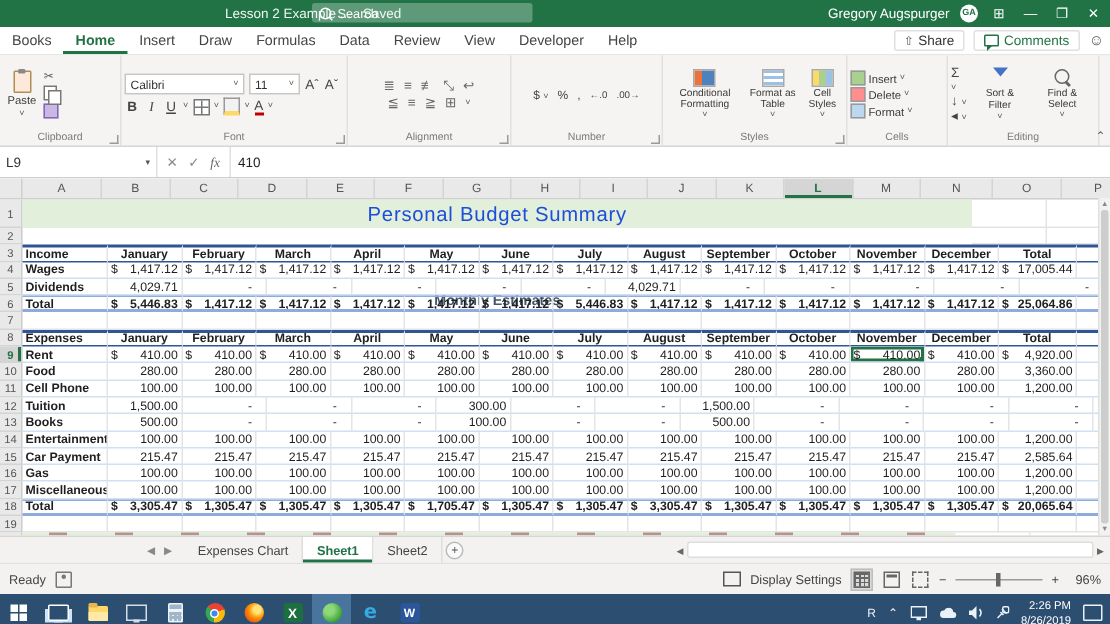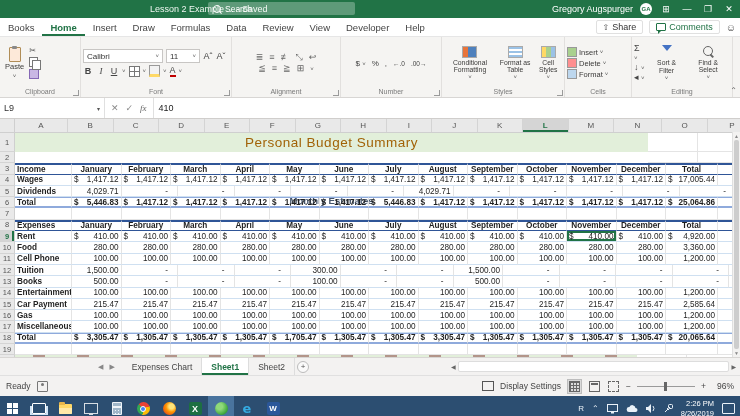--- a/index.html
+++ b/index.html
@@ -130,21 +130,21 @@
       align-items:center;font-size:8.2px;color:#1f1f1f;padding:0 2px;overflow:hidden;white-space:nowrap;}
   .gc.money{justify-content:space-between;}
   .gc.num{justify-content:flex-end;}
   .gc.dash{justify-content:flex-end;padding-right:9px;color:#333;}
   .gc.lbl{font-weight:bold;}
   .gc.mh{justify-content:center;font-weight:bold;}
   .row-hdr .gc{border-top:2px solid #2f5597;border-bottom:1px solid #2f5597;}
   .row-data .gc{border-bottom:1px solid #cfe0f1;}
   .row-total .gc{font-weight:bold;border-top:1px solid #8faadc;border-bottom:2px solid #8faadc;}
   .merge{flex:none;display:flex;align-items:center;justify-content:center;background:#e2efda;}
-  .r1 .merge{font-size:13.5px;color:#a16207;letter-spacing:.5px;}
+  .r1 .merge{font-size:13.5px;color:#1d4ed8;letter-spacing:.5px;}
   .r2 .merge{font-size:9.5px;font-weight:bold;color:#44546a;}
   .gc.selcell{box-shadow:inset 0 0 0 2px #217346;position:relative;}
   .gc.selcell::after{content:"";position:absolute;right:0;bottom:0;width:3px;height:3px;
                      background:#217346;}
   .row-partial{background:#e2efda;flex:1;
      background-image:repeating-linear-gradient(90deg,transparent 0 18px,rgba(120,40,40,.45) 18px 30px,
      transparent 30px 44px);}
   .vscroll{position:absolute;right:0;top:13px;bottom:0;width:7px;background:#f3f2f1;
            border-left:1px solid #e0e0e0;display:flex;flex-direction:column;align-items:center;
            font-size:5px;color:#888;justify-content:space-between;padding:1px 0;}

